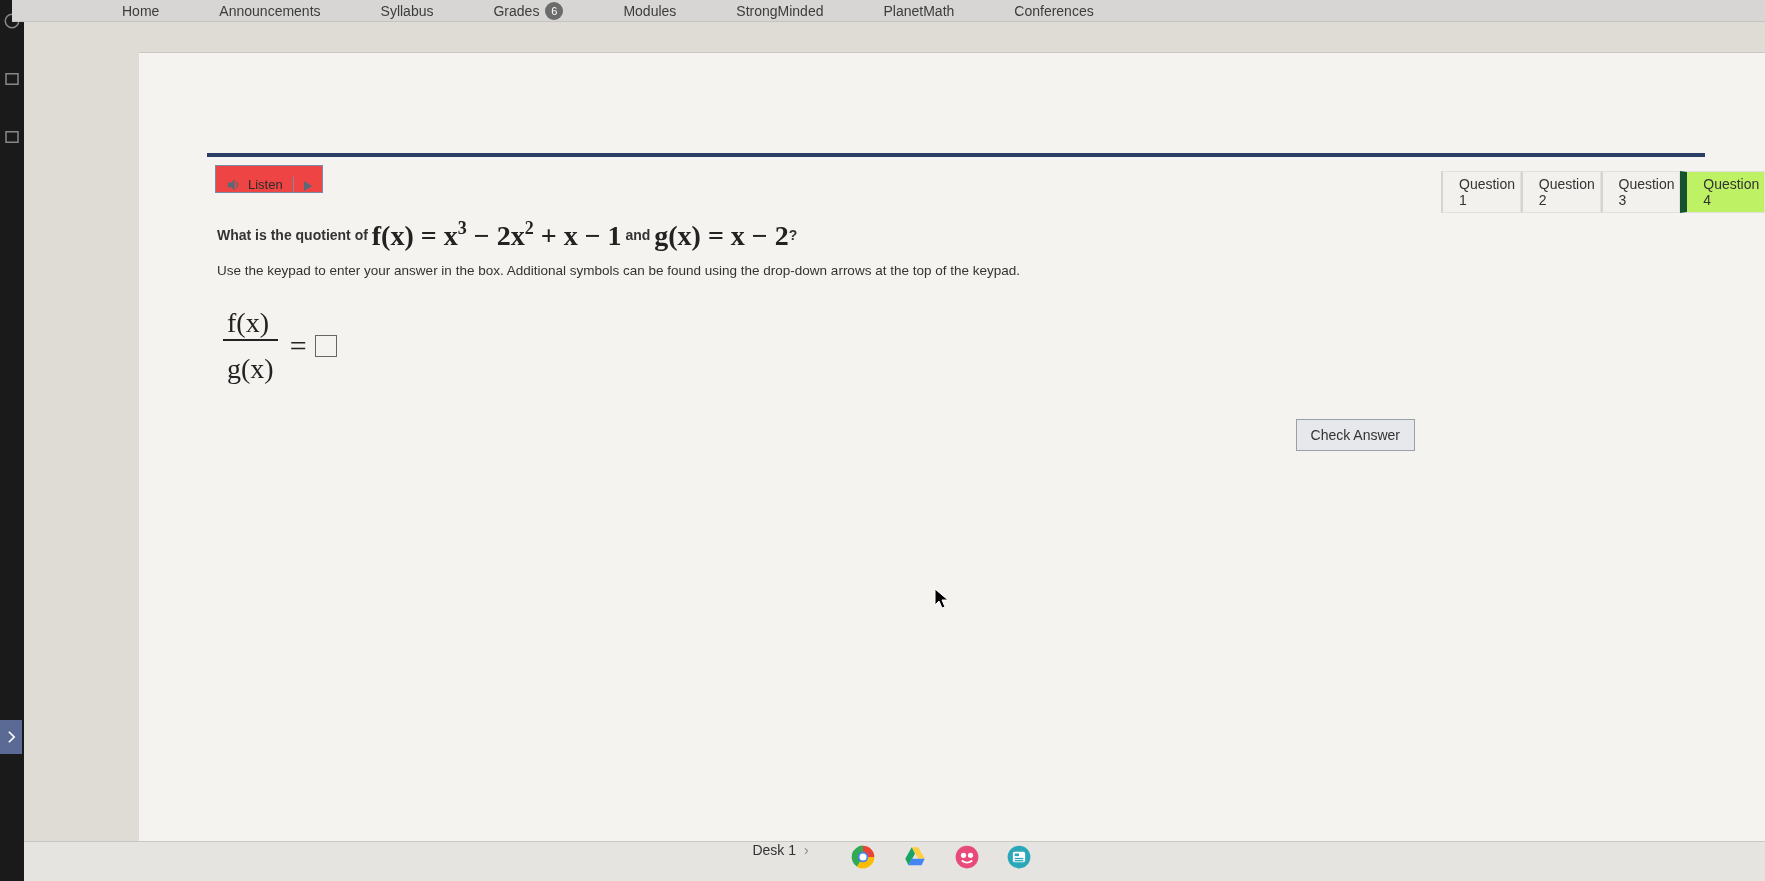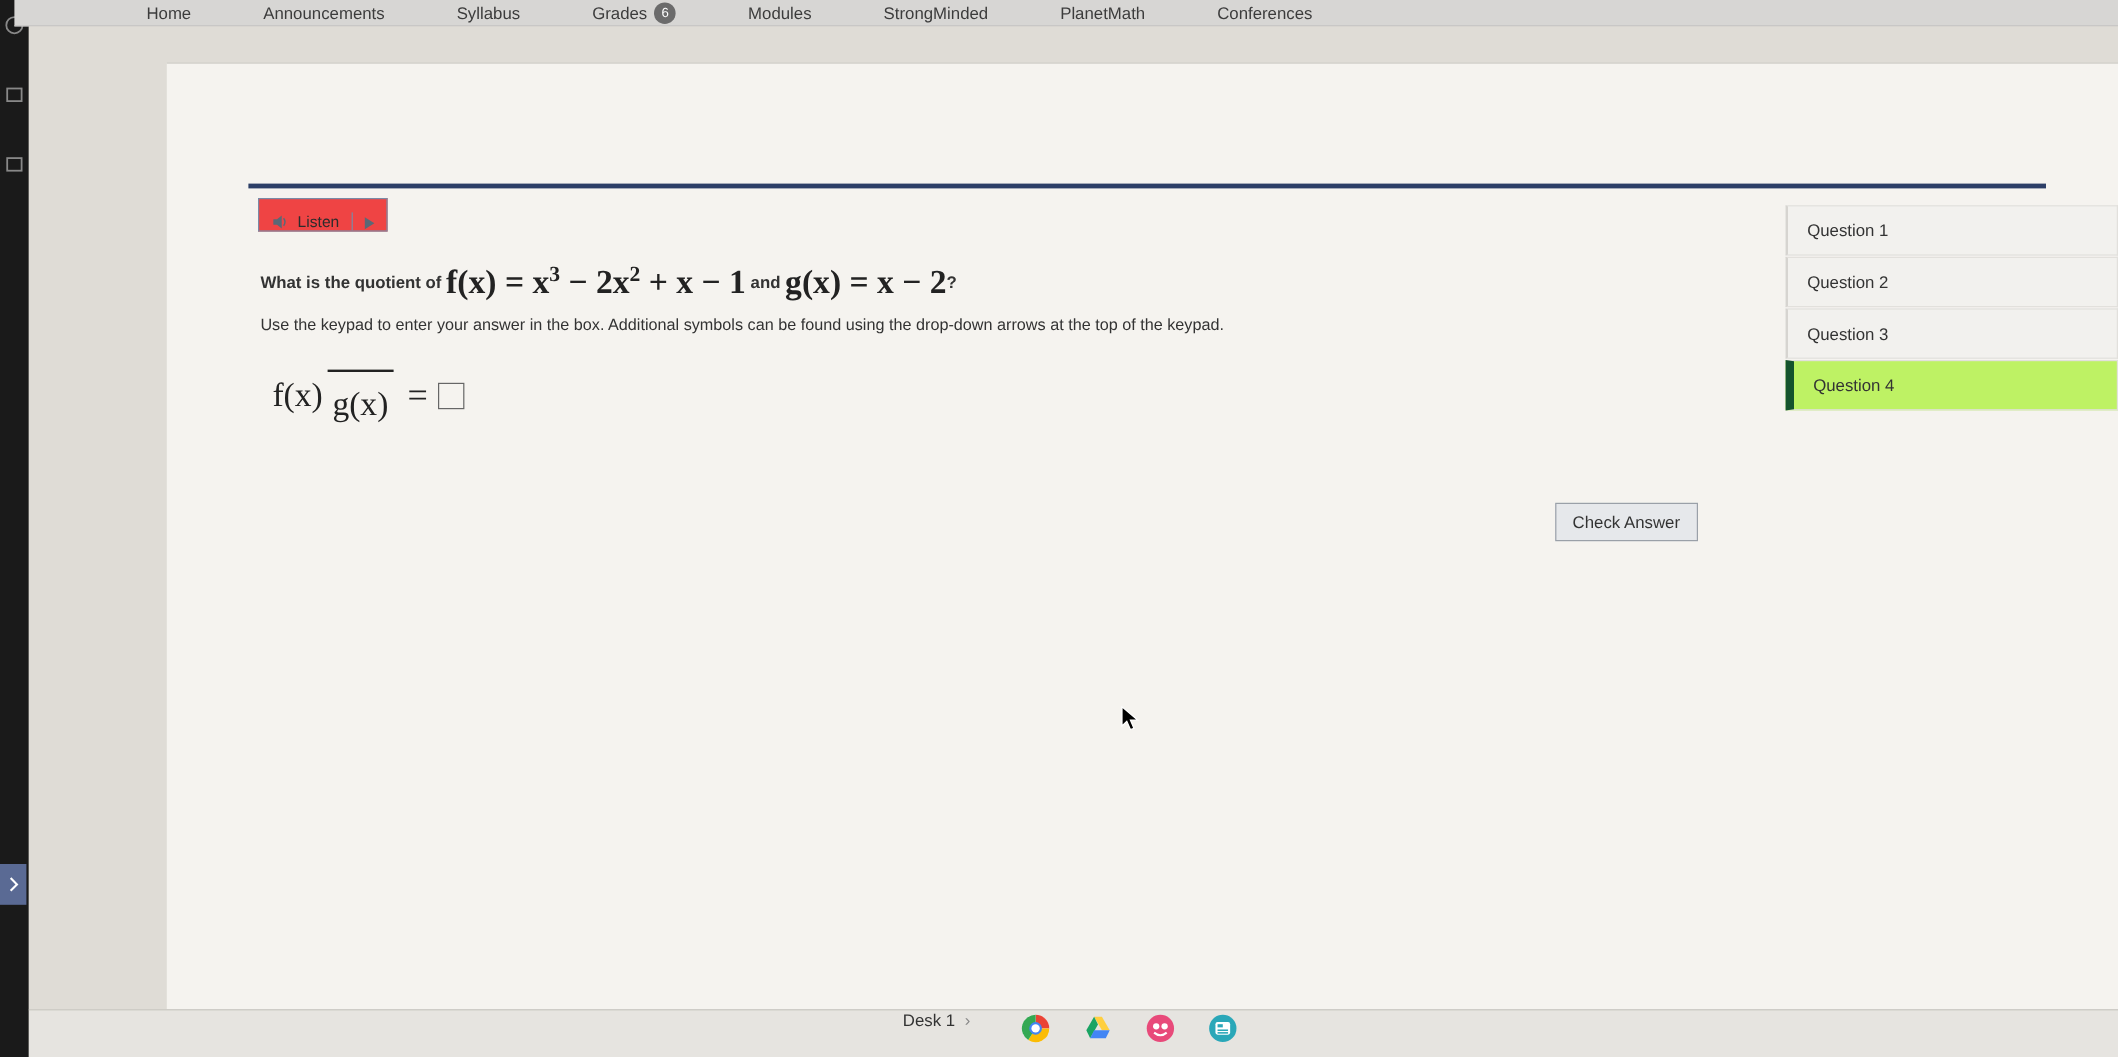--- a/index.html
+++ b/index.html
@@ -128,21 +128,21 @@
       position: absolute;
       top: 255px;
       left: 84px;
       display: flex;
       align-items: center;
       font-family: "STIX", "Cambria Math", "Times New Roman", serif;
       font-size: 28px;
       color: #222;
     }
     .frac {
-      display: inline-flex; flex-direction: row; align-items: center;
+      display: inline-flex; flex-direction: column; align-items: flex-start;
       line-height: 1.05;
     }
     .frac .num { padding: 0 4px 2px; }
     .frac .den { border-top: 2px solid #222; padding: 13px 4px 0; }
     .eq-sign { margin: 0 8px 0 12px; font-size: 30px; }
     .answer-slot {
       width: 22px; height: 22px;
       border: 1.5px solid #666;
       display: inline-block;
     }
@@ -156,22 +156,22 @@
       border: 1px solid #9aa0a8;
       font-size: 14px;
       color: #333;
       cursor: pointer;
       display: flex; align-items: center; margin-top: 28px;
     }
     .question-nav {
       position: absolute;
       top: 118px;
       right: 0;
-      width: 277px;
-      display: flex; flex-direction: column; margin-left: 16px;
+      width: 324px;
+      display: flex;  margin-left: 16px;
     }
     .qnav-item {
       height: 42px;
       background: #f2f1ee;
       border: 1px solid #e2e0dc;
       border-left: 2px solid #d6d4d0;
       font-size: 14px;
       color: #333;
       display: flex; align-items: center;
       padding-left: 16px;

